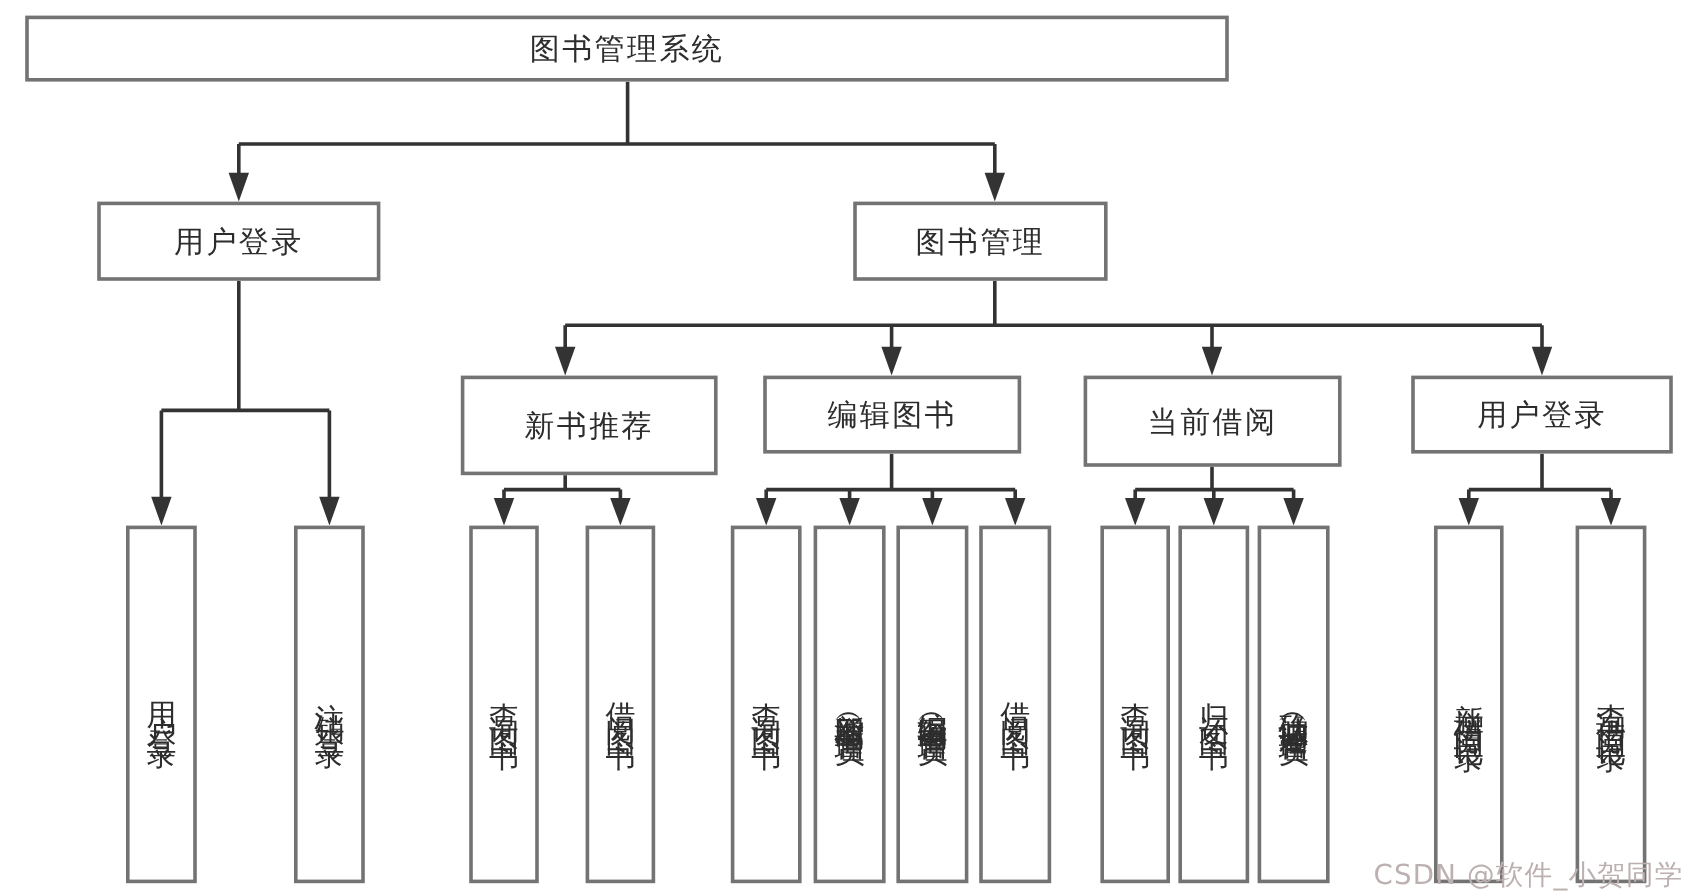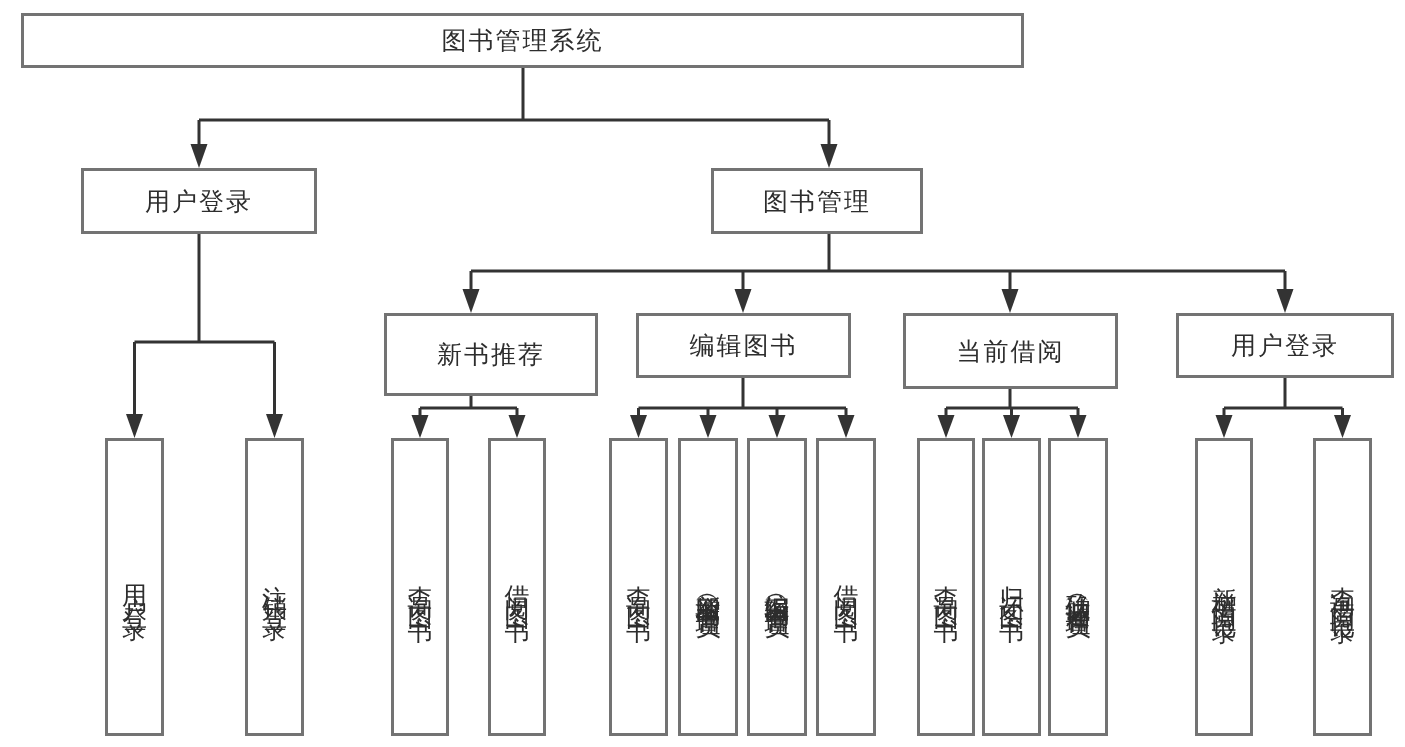--- a/index.html
+++ b/index.html
@@ -126,14 +126,15 @@
   <div class="node v sp9" style="left:747px;top:438px;width:60px;height:298px">编辑图书（管理员）</div>
   <div class="node v sp4" style="left:816px;top:438px;width:60px;height:298px">借阅图书</div>
 
   <div class="node v sp4" style="left:917px;top:438px;width:58px;height:298px">查询图书</div>
   <div class="node v sp4" style="left:982px;top:438px;width:59px;height:298px">归还图书</div>
   <div class="node v sp9" style="left:1048px;top:438px;width:60px;height:298px">确认归还（管理员）</div>
 
   <div class="node v sp6" style="left:1195px;top:438px;width:58px;height:298px">新增借阅记录</div>
   <div class="node v sp6" style="left:1313px;top:438px;width:59px;height:298px">查询借阅记录</div>
 
+  <div class="watermark">CSDN @软件_小贺同学</div>
 
 </div>
 
 </body></html>

